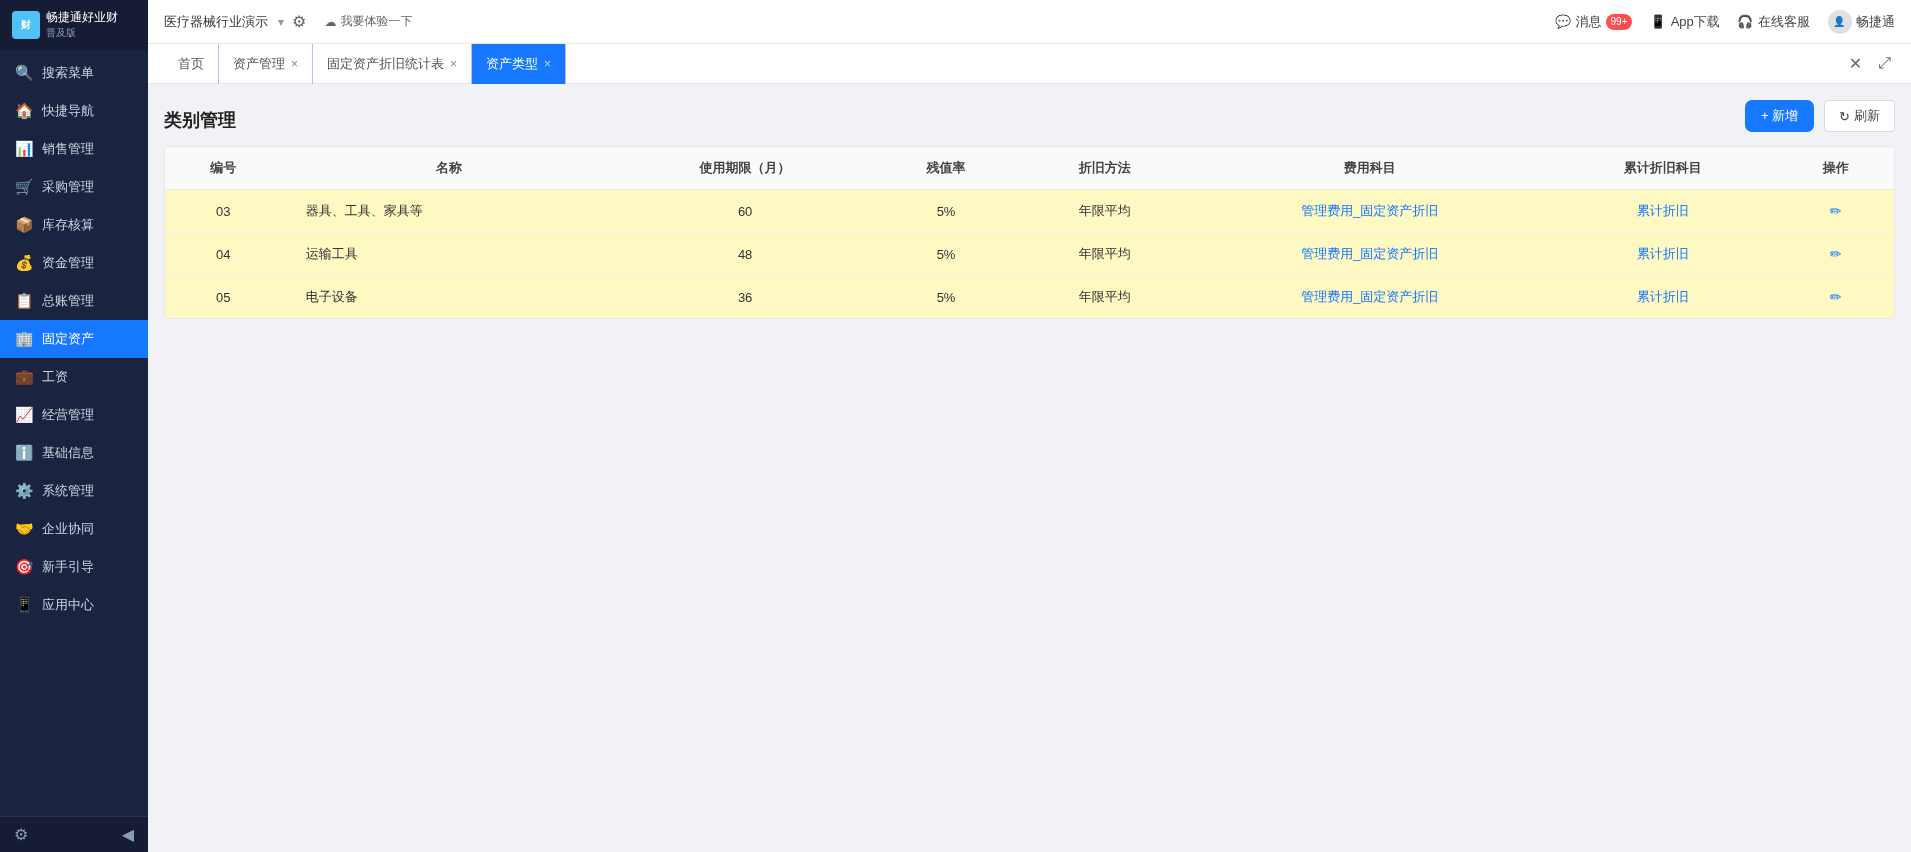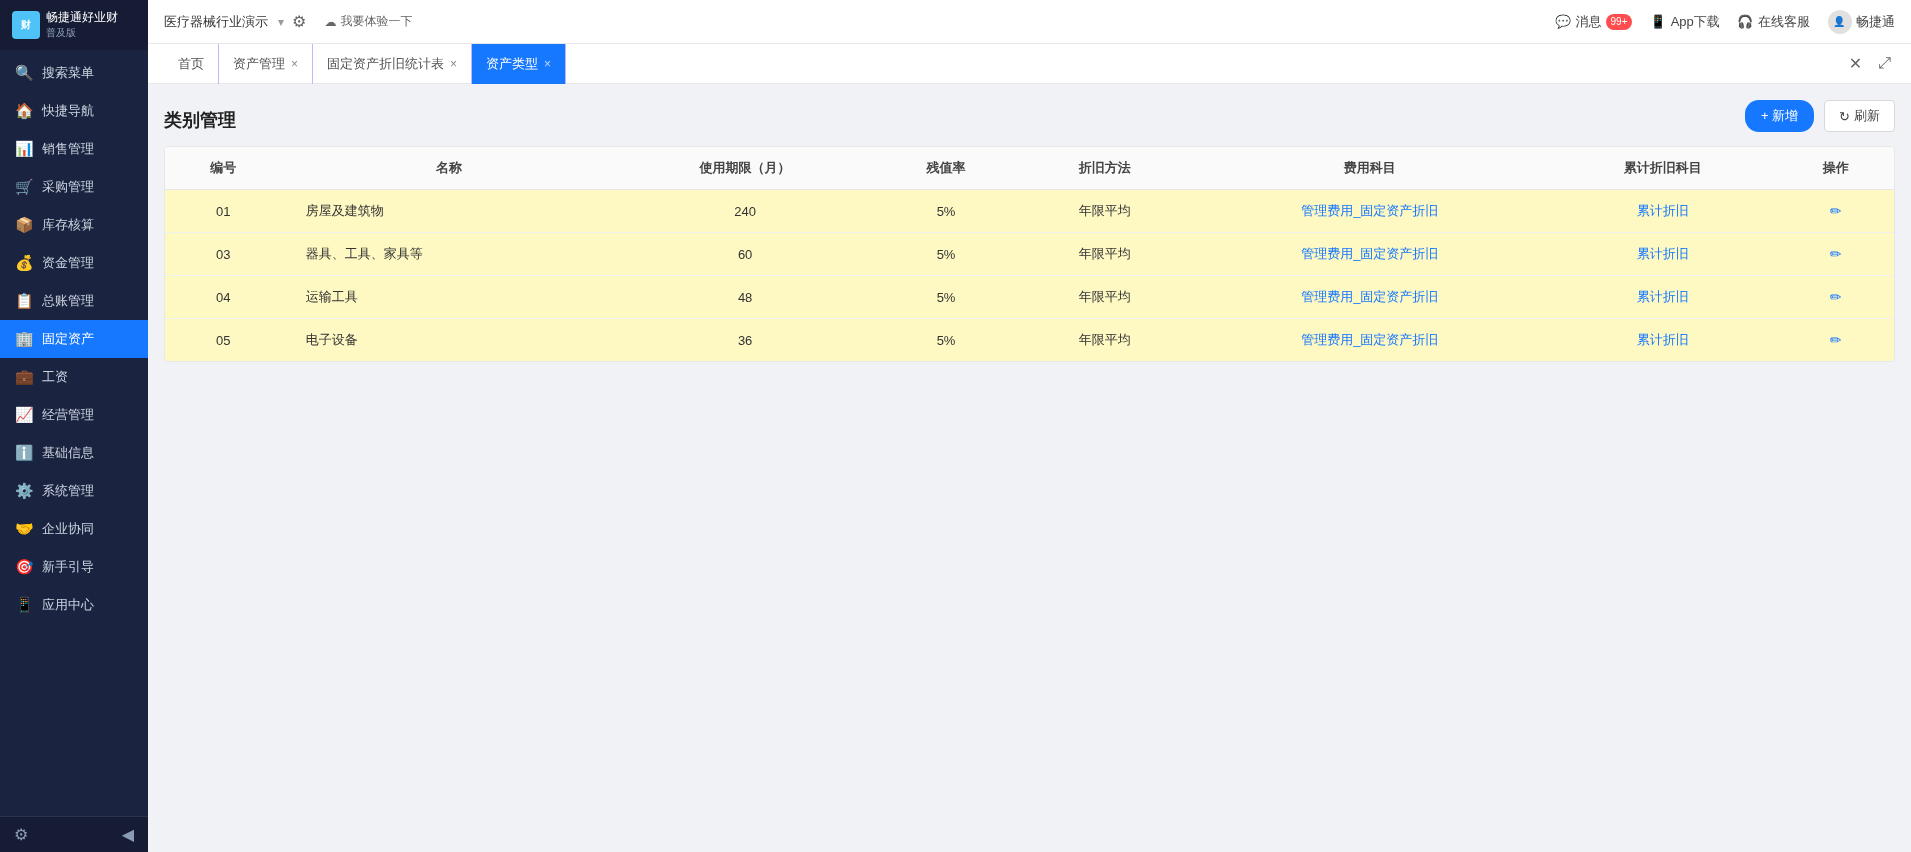--- a/index.html
+++ b/index.html
@@ -148,21 +148,21 @@
       align-items: flex-end;
       justify-content: space-between;
       margin-bottom: 14px;
     }
     .page-title { font-size: 18px; font-weight: 600; color: #222; }
     .page-actions { display: flex; gap: 10px; }
     .btn-primary {
       background: #1677ff;
       color: #fff;
       border: none;
-      border-radius: 14px;
+      border-radius: 7px;
       padding: 6px 16px;
       font-size: 13px;
       cursor: pointer;
       display: flex; align-items: center; gap: 4px;
     }
     .btn-secondary {
       background: #fff;
       color: #444;
       border: 1px solid #d9d9d9;
       border-radius: 4px;
@@ -369,30 +369,20 @@
               <th>名称</th>
               <th>使用期限（月）</th>
               <th>残值率</th>
               <th>折旧方法</th>
               <th>费用科目</th>
               <th>累计折旧科目</th>
               <th>操作</th>
             </tr>
         </thead>
         <tbody id="table-body">
-            <tr>
-              <td>01</td>
-              <td class="name-cell">房屋及建筑物</td>
-              <td>240</td>
-              <td>5%</td>
-              <td>年限平均</td>
-              <td class="link-text">管理费用_固定资产折旧</td>
-              <td class="link-text">累计折旧</td>
-              <td class="edit-icon">✏</td>
-            </tr>
             <tr>
               <td>03</td>
               <td class="name-cell">器具、工具、家具等</td>
               <td>60</td>
               <td>5%</td>
               <td>年限平均</td>
               <td class="link-text">管理费用_固定资产折旧</td>
               <td class="link-text">累计折旧</td>
               <td class="edit-icon">✏</td>
             </tr>

